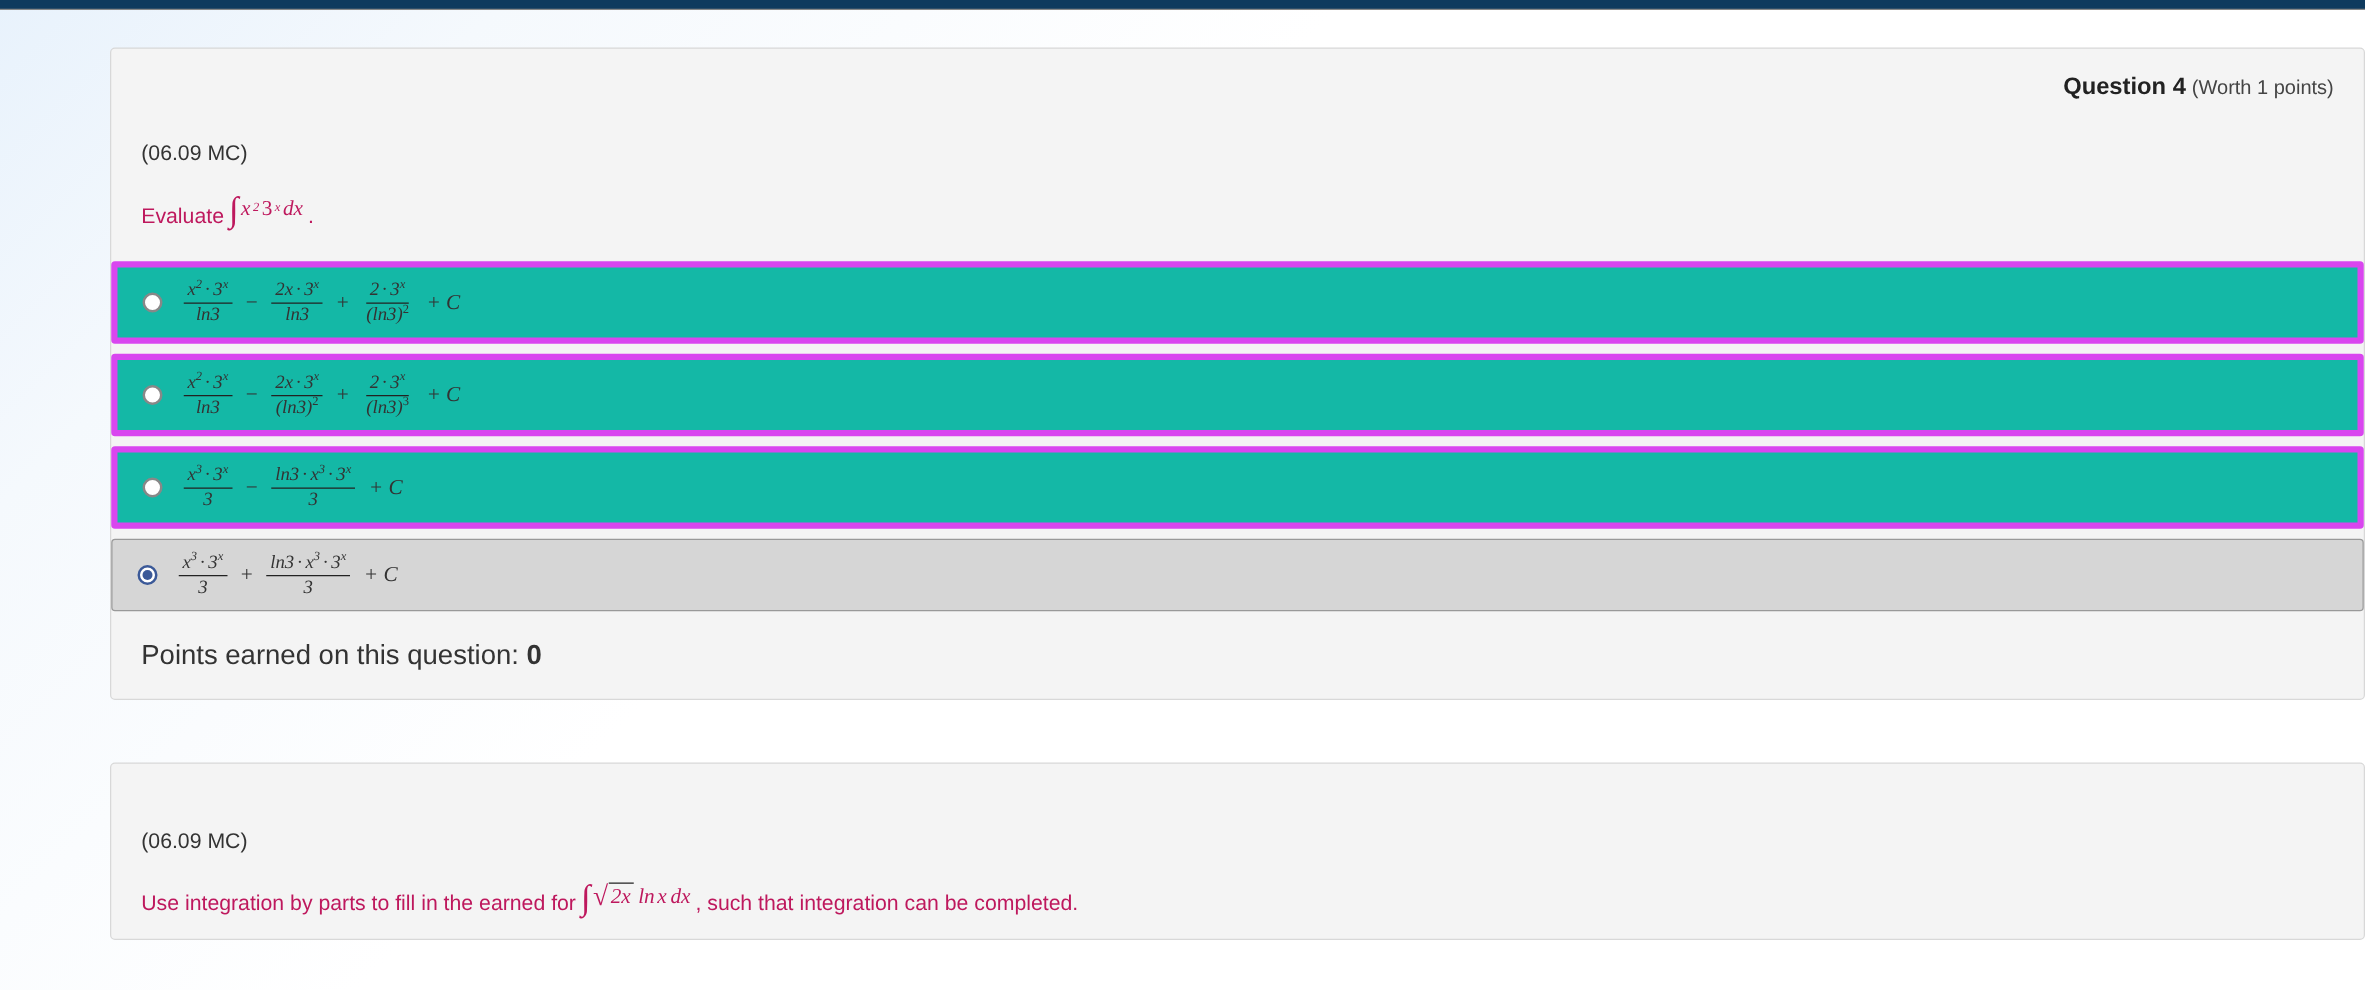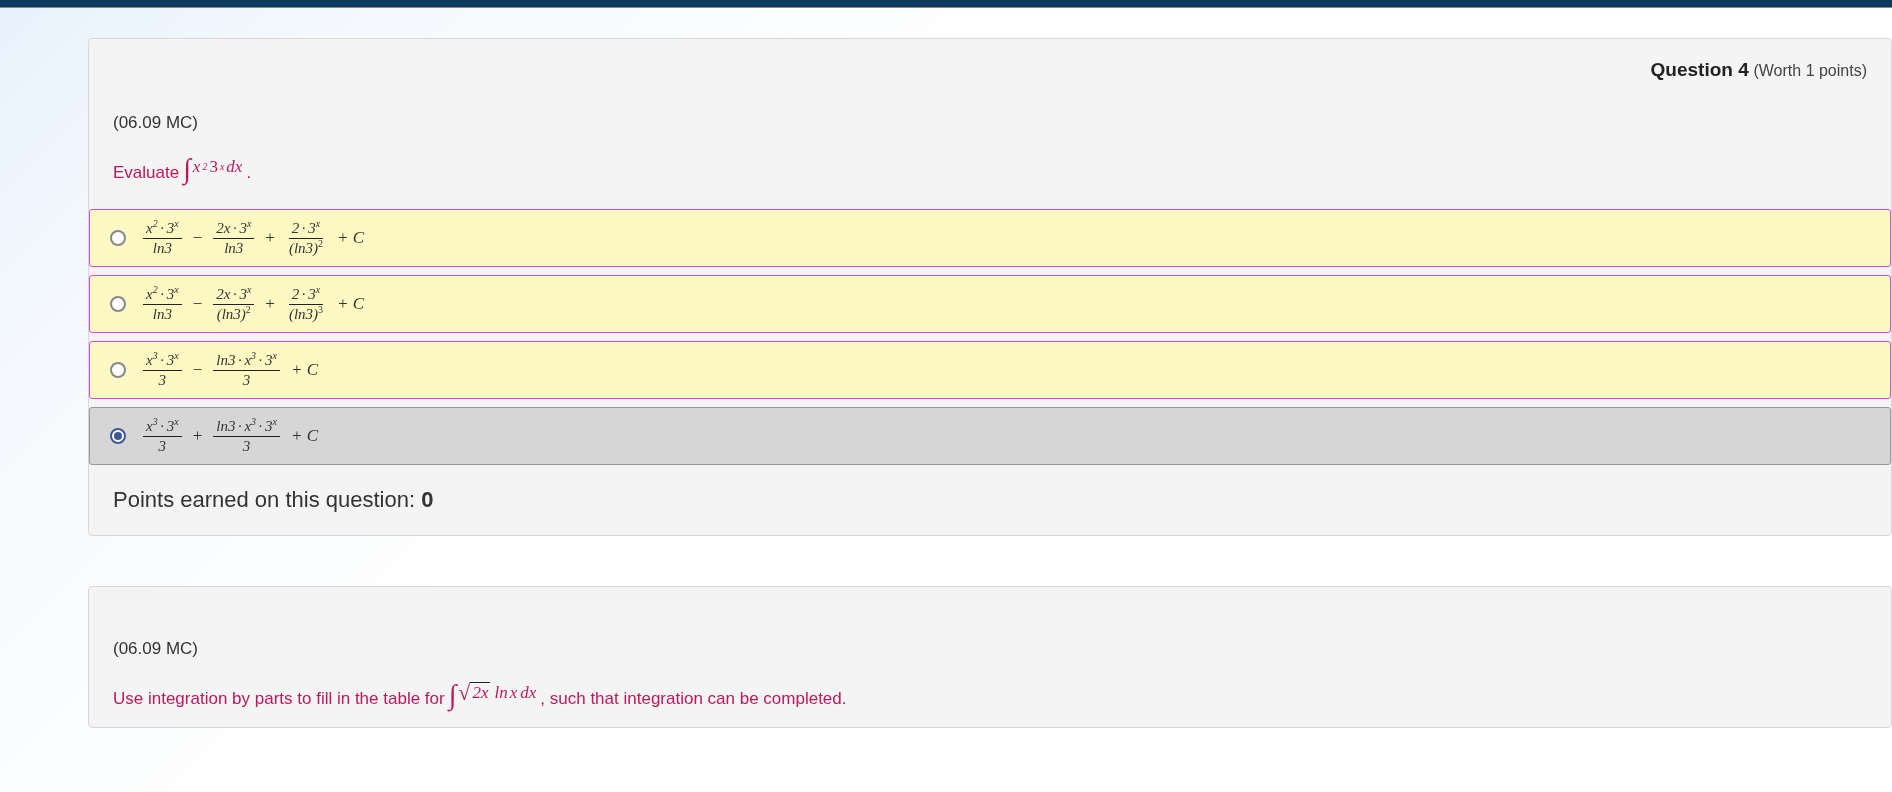--- a/index.html
+++ b/index.html
@@ -53,22 +53,22 @@
     color: #be185d;
     display: flex;
     align-items: flex-end;
     gap: 4px;
     margin-bottom: 6px;
   }
   .options {
     padding: 0;
   }
   .option-row {
-    border: 1px solid #d946ef;
-    background: #fef9c3;
+    border: 5px solid #d946ef;
+    background: #14b8a6;
     padding: 10px 20px;
     display: flex;
     align-items: center;
     gap: 14px;
     margin: 8px 0;
     border-radius: 3px;
   }
   .option-row.selected {
     background: #d6d6d6;
     border: 1px solid #999;
@@ -242,21 +242,21 @@
     <div class="points-line">
       <span>Points earned on this question:</span>
       <span class="points-val">0</span>
     </div>
   </div>
 
   <div class="question-card">
     <div class="q-header">
       <div class="q-code">(06.09 MC)</div>
       <div class="q-prompt">
-        <span>Use integration by parts to fill in the table for</span>
+        <span>Use integration by parts to fill in the earned for</span>
         <span class="math">
           <span class="integral">∫</span>
           <span class="sqrt-wrap">
             <span class="sqrt-sym">√</span>
             <span class="sqrt-body">2x</span>
           </span>
           <span style="padding-left:2px;">ln</span>
             <span>x</span>
             <span style="padding-left:1px;">dx</span>
         </span>

